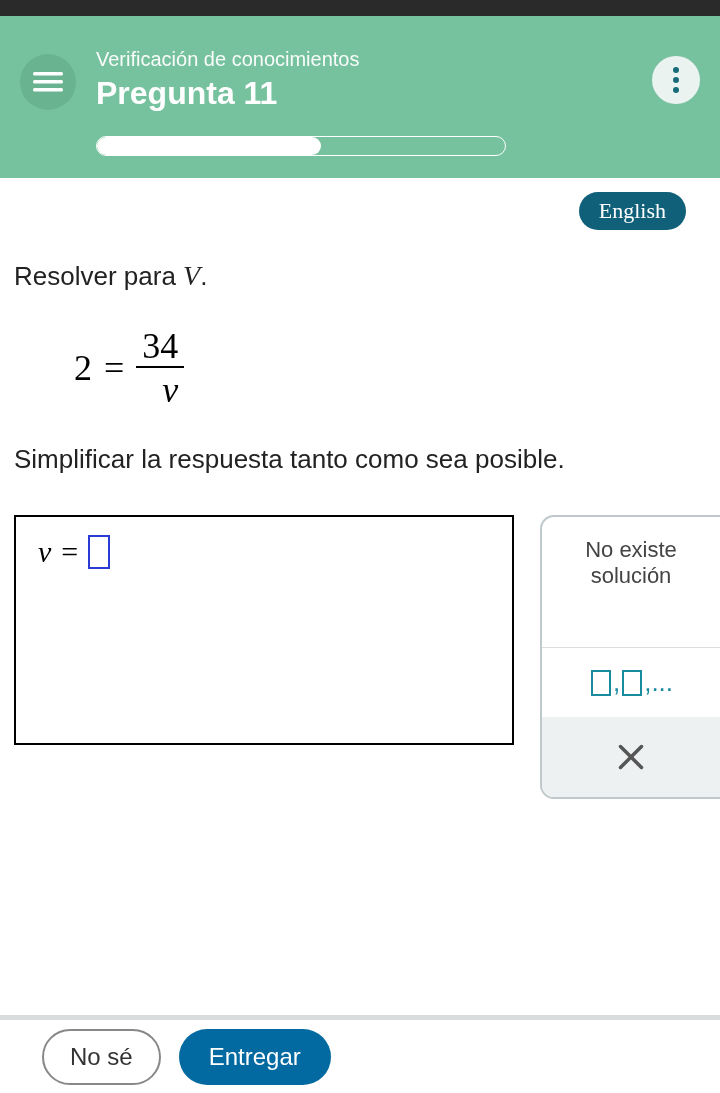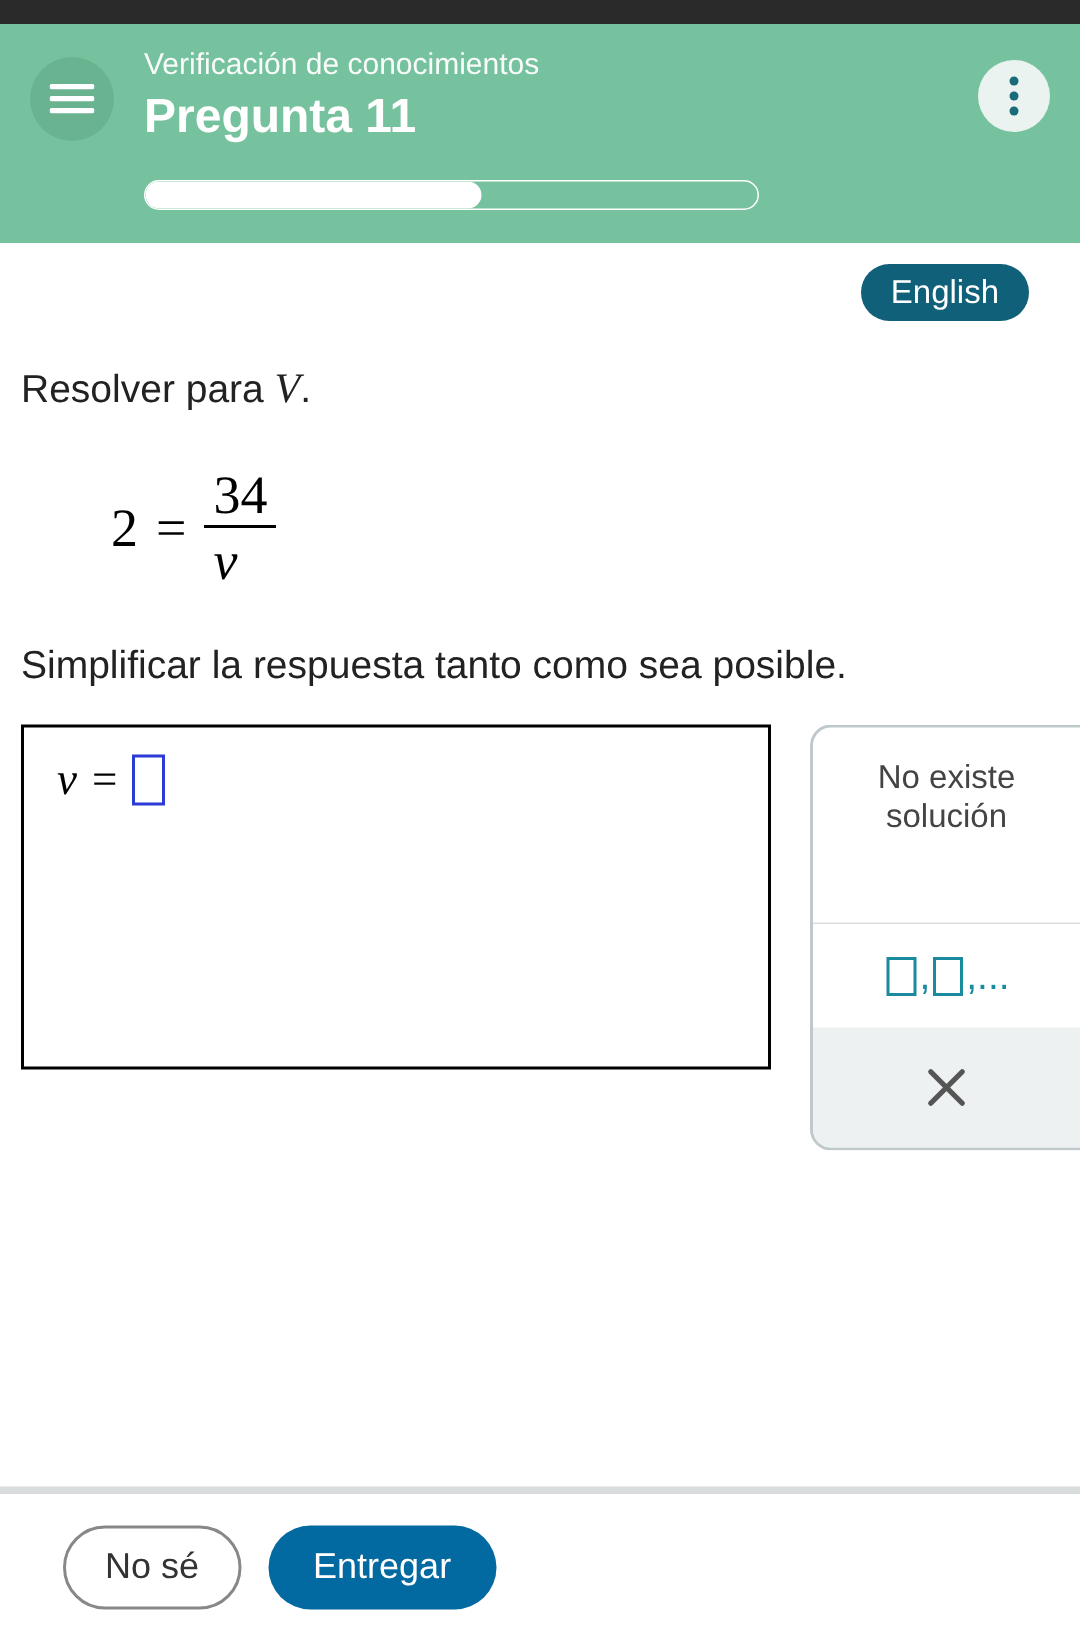--- a/index.html
+++ b/index.html
@@ -11,21 +11,21 @@
     display: flex;
     flex-direction: column;
     overflow: hidden;
   }
   .status-bar {
     height: 16px;
     background: #2a2a2a;
   }
   .header {
     background: #77c29e;
-    padding: 16px 20px 22px 20px;
+    padding: 32px 20px 22px 20px;
     display: flex;
     align-items: flex-start;
     gap: 20px;
   }
   .menu-btn {
     width: 56px;
     height: 56px;
     border-radius: 50%;
     background: #6ab390;
     display: flex;
@@ -91,20 +91,21 @@
   }
   .lang-pill {
     position: absolute;
     right: 34px;
     top: 14px;
     background: #10607a;
     color: #fff;
     font-size: 22px;
     padding: 6px 20px;
     border-radius: 20px;
+    font-family: Liberation Serif, serif;
   }
   .prompt-text {
     font-size: 26px;
     color: #222;
     margin-top: 64px;
   }
   .math-v {
     font-family: 'Times New Roman', serif;
     font-style: italic;
   }
@@ -112,30 +113,30 @@
     font-family: 'Times New Roman', serif;
     font-size: 36px;
     margin: 36px 0 36px 60px;
     display: flex;
     align-items: center;
     gap: 12px;
   }
   .fraction {
     display: inline-flex;
     flex-direction: column;
-    align-items: flex-start;
+    align-items: flex-end;
     line-height: 1;
   }
   .fraction .num { padding: 0 6px 2px 6px; }
   .fraction .bar { width: 100%; height: 2px; background: #000; }
   .fraction .den { padding: 4px 6px 0 6px; font-style: italic; }
   .simplify-text {
     font-size: 26px;
     color: #222;
-    margin-bottom: 24px;
+    margin-bottom: 40px;
   }
   .answer-row {
     display: flex;
     gap: 26px;
     align-items: flex-start;
   }
   .answer-box {
     border: 2px solid #000;
     width: 500px;
     height: 230px;
@@ -189,21 +190,21 @@
   }
   .side-bot {
     height: 80px;
     background: #eef1f2;
     display: flex;
     align-items: center;
     justify-content: center;
   }
   .side-bot svg { width: 28px; height: 28px; }
   .footer {
-    height: 102px;
+    height: 78px;
     border-top: 5px solid #d8dcdd;
     background: #fff;
     display: flex;
     align-items: center;
     gap: 18px;
     padding: 0 42px;
   }
   .btn {
     height: 56px;
     border-radius: 28px;

